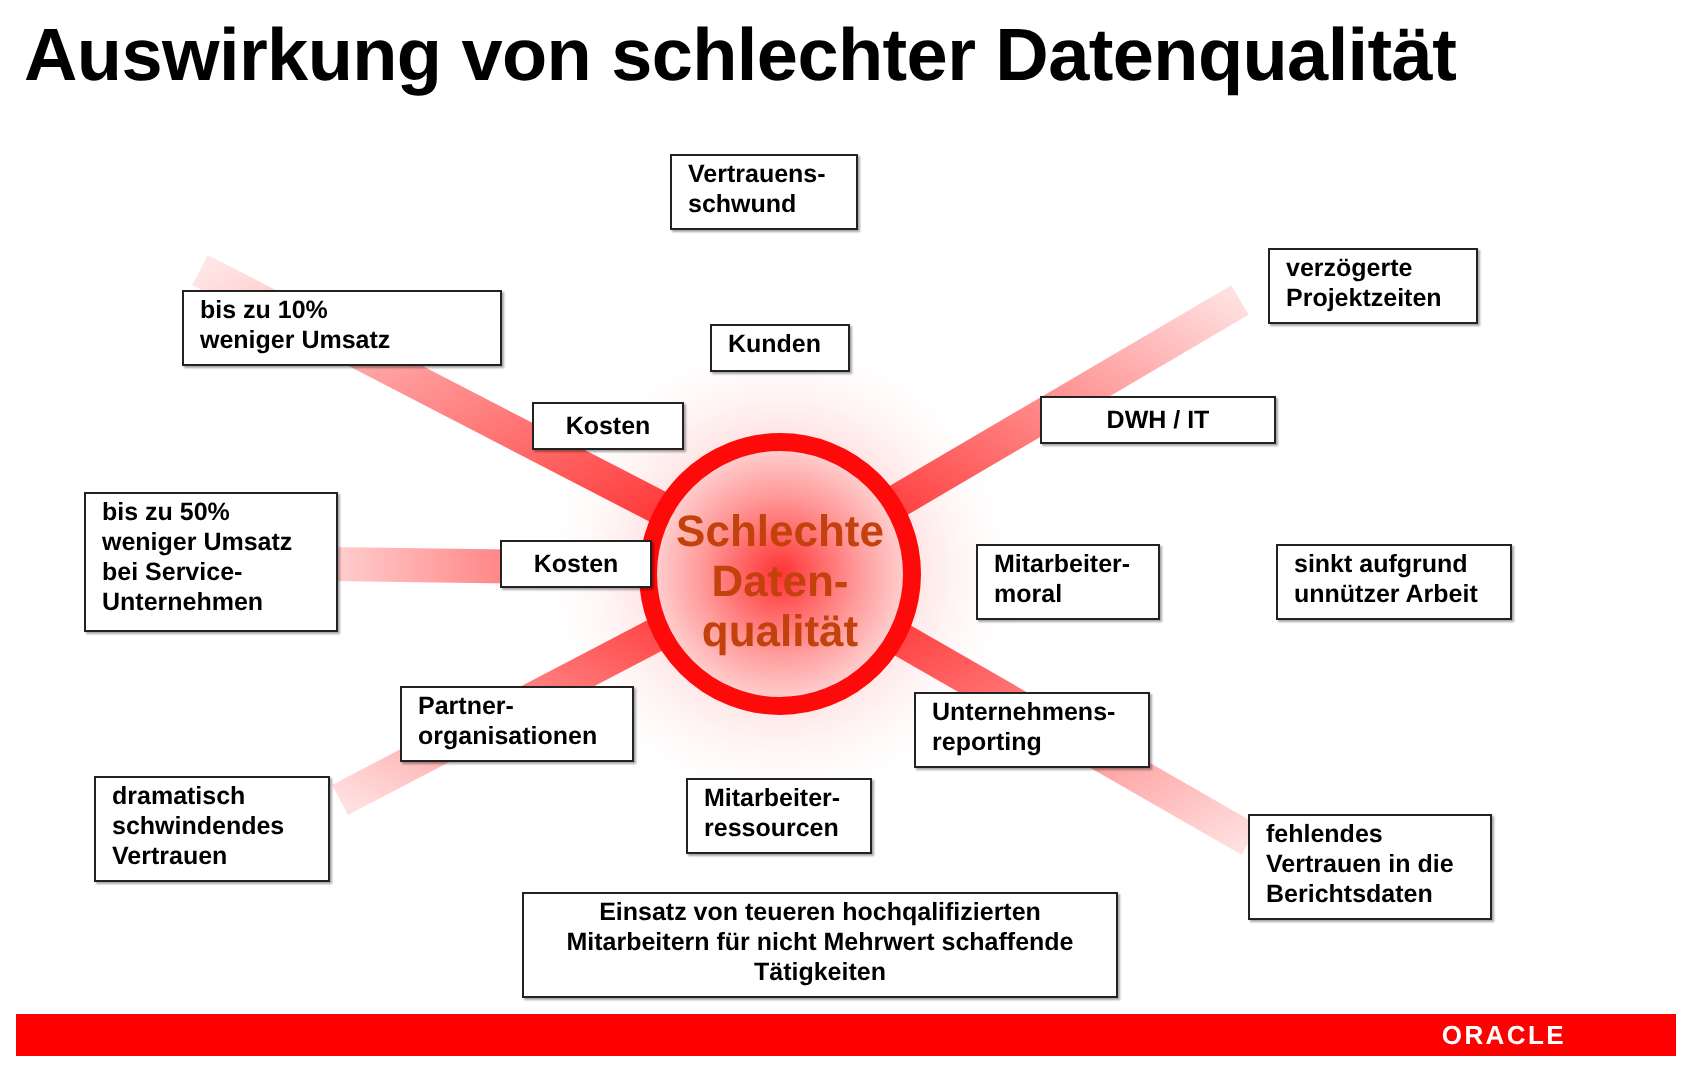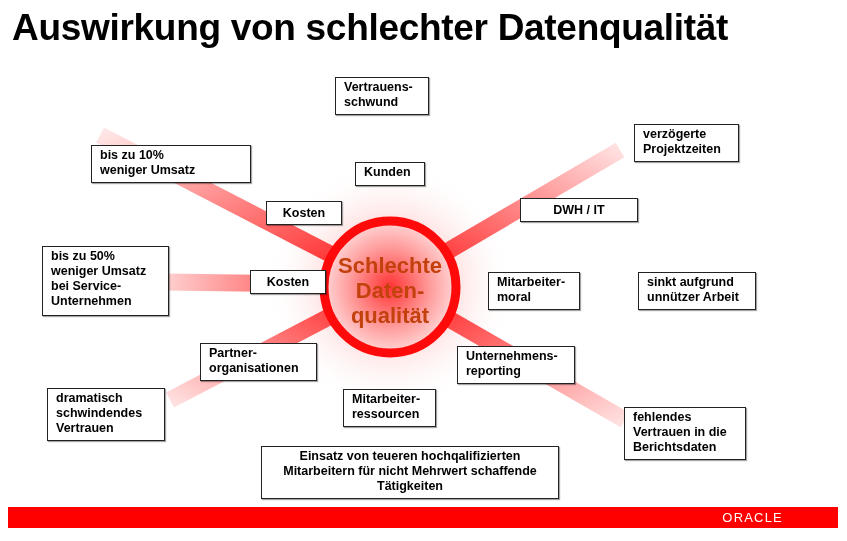--- a/index.html
+++ b/index.html
@@ -12,21 +12,21 @@
          box-shadow:1px 1px 1px rgba(0,0,0,0.35);
          font-weight:700; font-size:12.5px; line-height:15px; padding:2px 8px;
          box-sizing:border-box; white-space:pre-line; }
   .box.center-text { text-align:center;margin-left:37px; }
   .hub-text { position:absolute; left:318px; top:253px; width:144px;
               text-align:center; font-weight:700; font-size:22px; line-height:25px;
               white-space:pre-line; color:#c2410c; }
   .footer { position:absolute; left:8px; top:507px; width:830px; height:21px;
             background:#ff0000; }
   .logo { position:absolute; right:55px; top:3px; color:#fff; font-size:13px;
-          letter-spacing:1.2px; font-weight:400; line-height:15px; }
+          letter-spacing:1.2px; font-weight:700; line-height:15px; }
 </style>
 </head>
 <body>
 
 <div class="title">Auswirkung von schlechter Datenqualität</div>
 
 <svg class="rays" width="847" height="541">
   <defs>
     <radialGradient id="glow" cx="50%" cy="50%" r="50%">
       <stop offset="0%" stop-color="#ff2a2a" stop-opacity="0.55"></stop>

